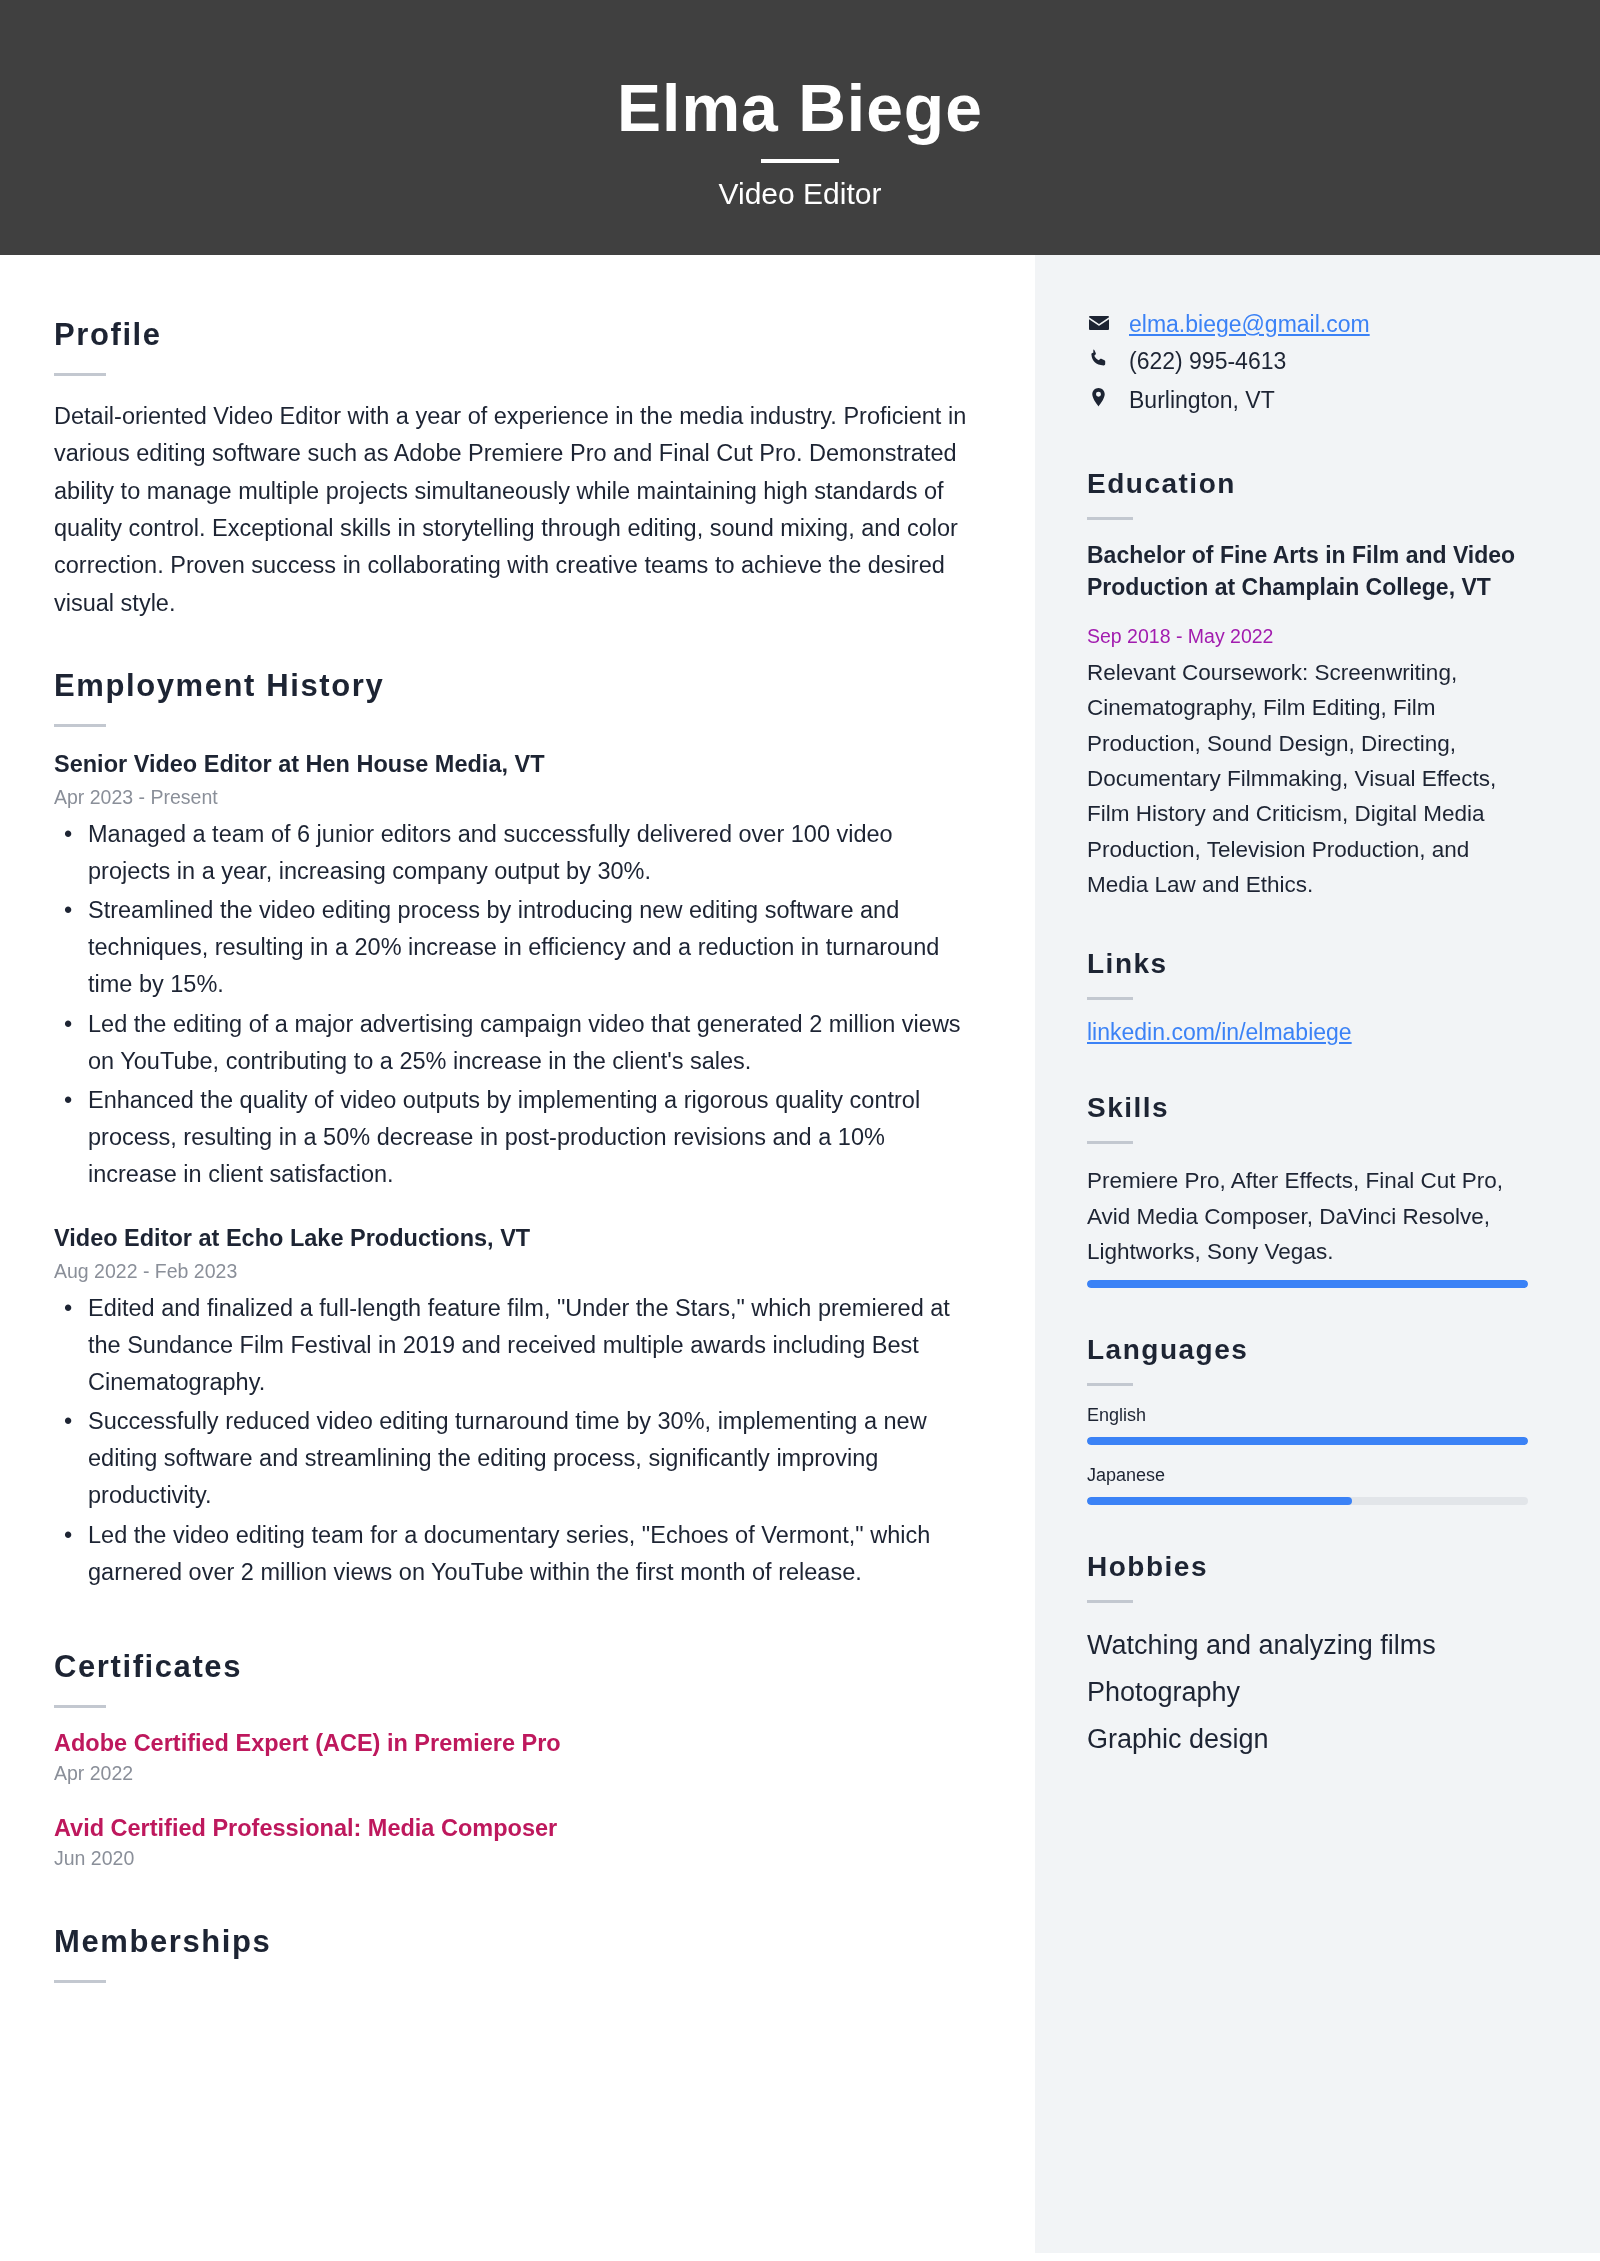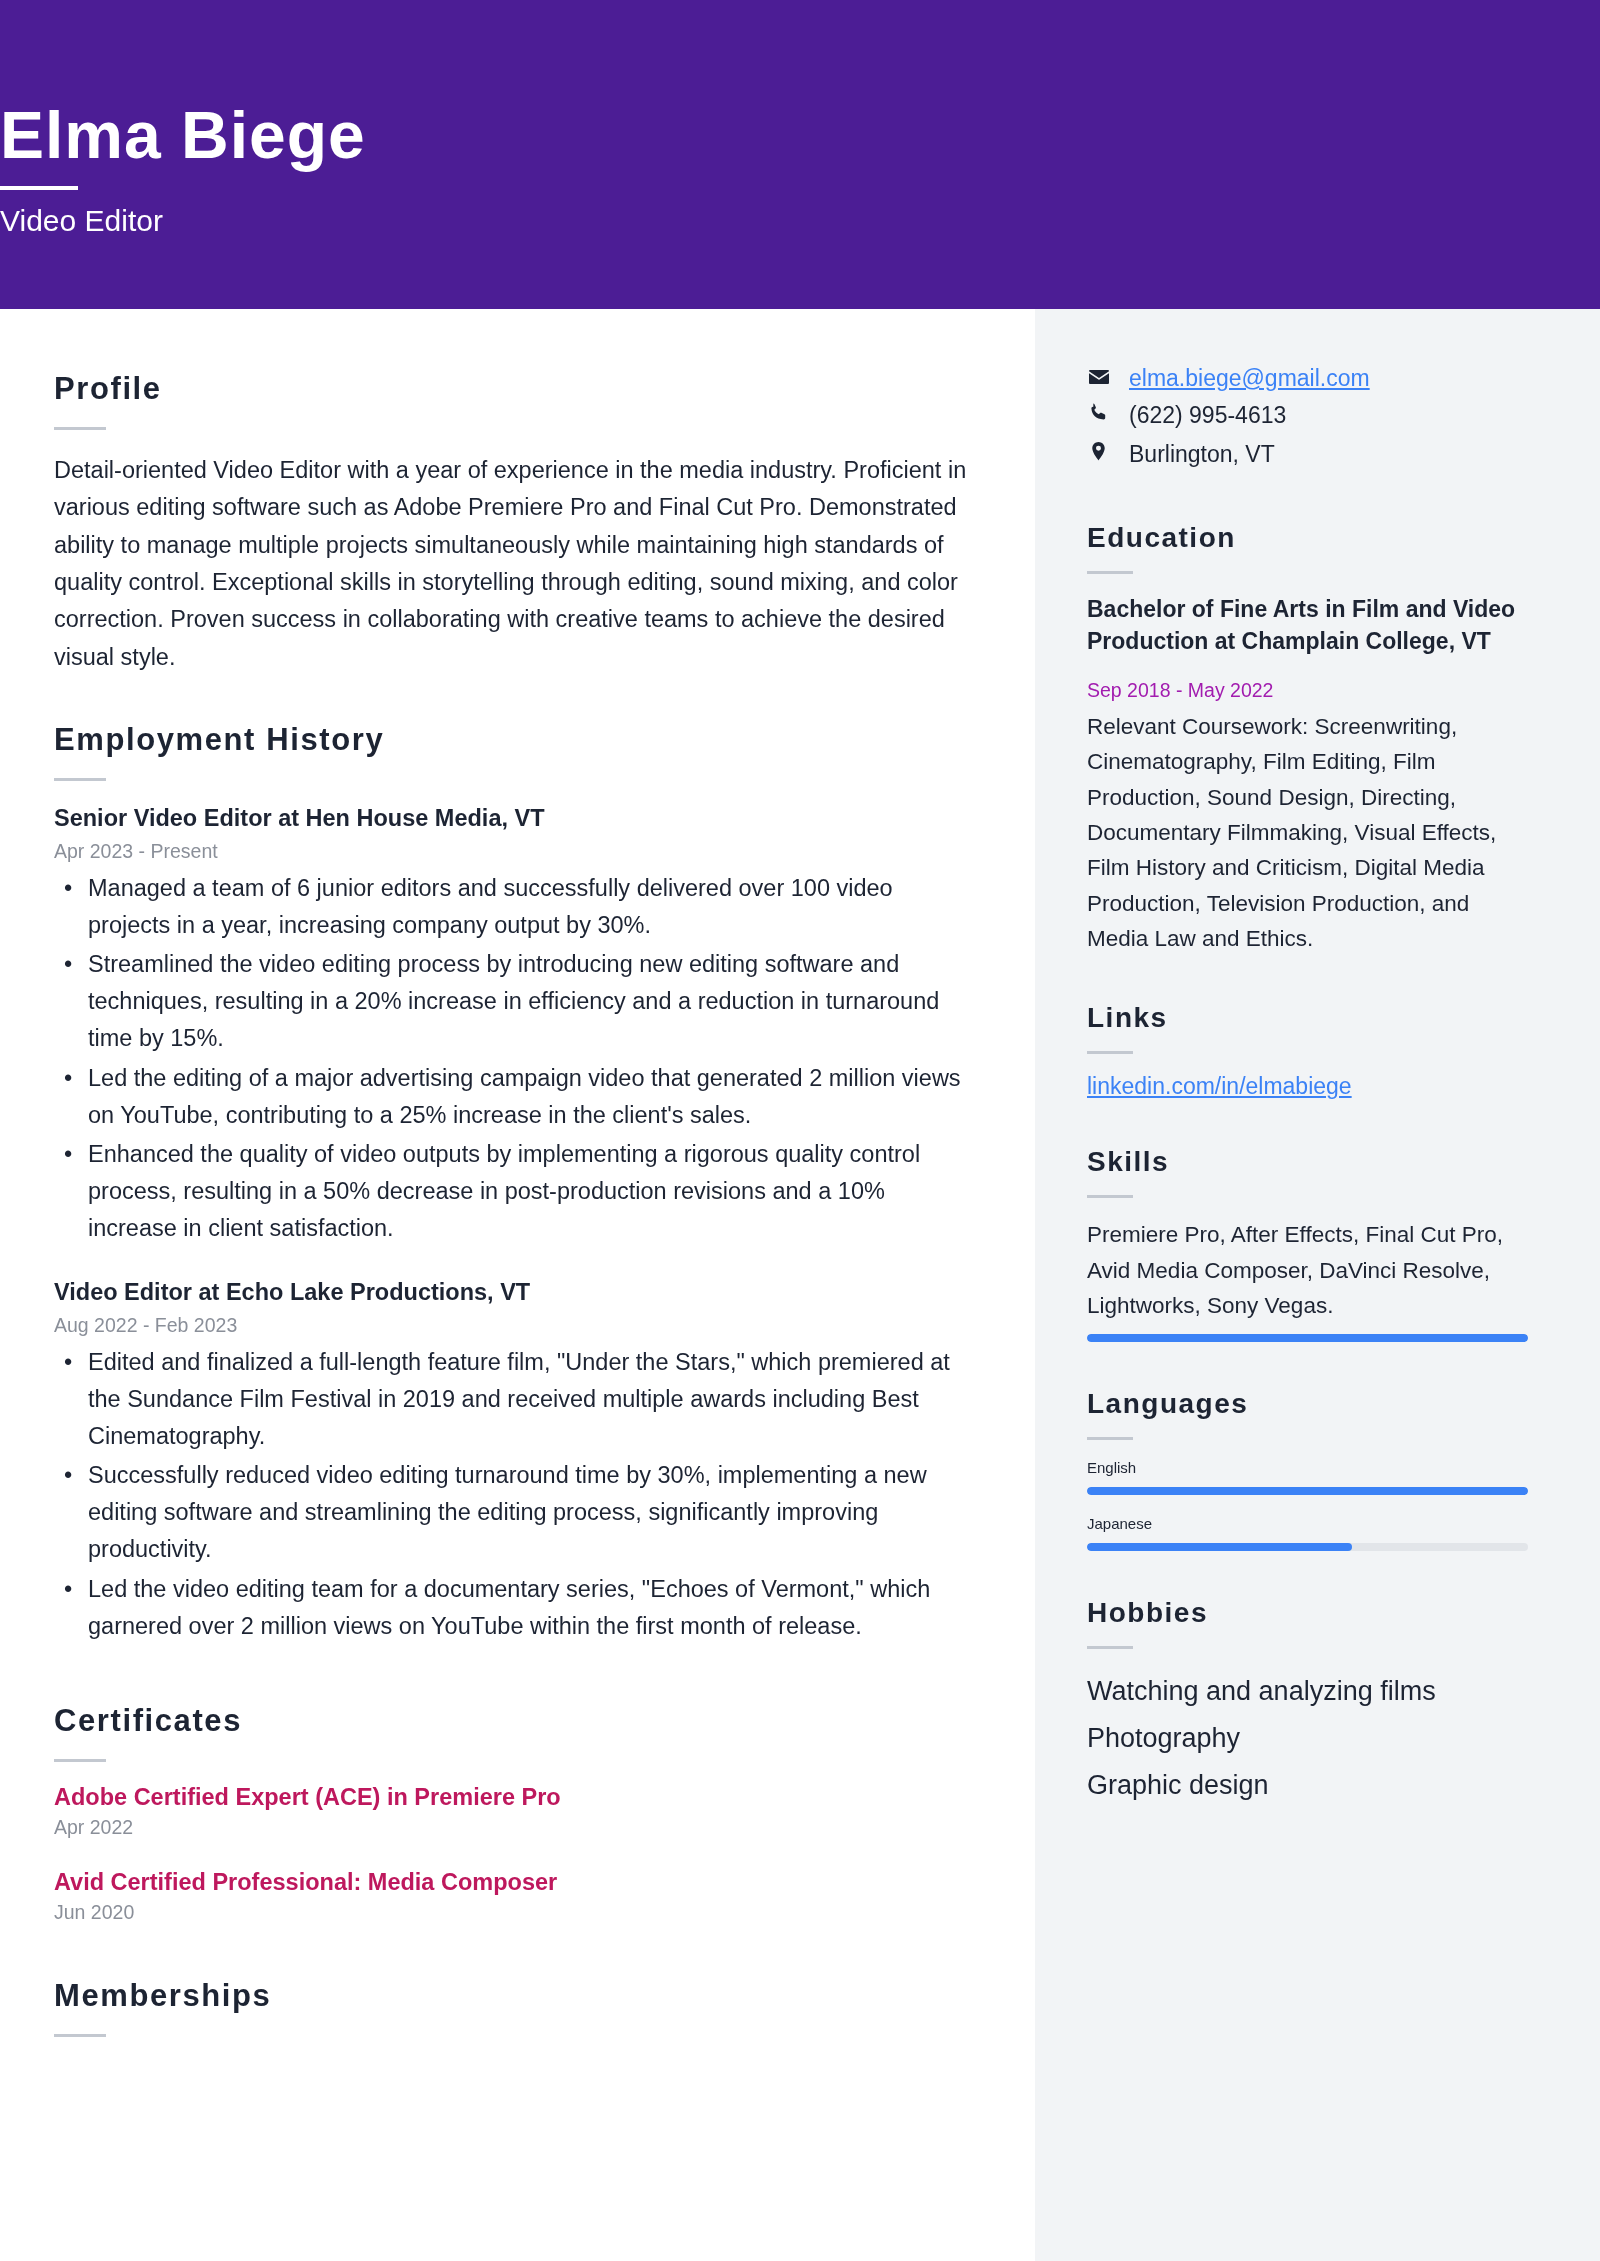--- a/index.html
+++ b/index.html
@@ -7,24 +7,25 @@
     width: 1600px;
     background: #ffffff;
     font-family: "Liberation Sans", sans-serif;
   }
   body { width: 1600px; height: 2261px; overflow: hidden; }
 
   .resume { width: 1600px; min-height: 2261px; background: #ffffff; }
 
   
   .header {
-    background: #4c1d95;
-    height: 309px;
+    background: #404040;
+    height: 255px;
     display: flex;
     flex-direction: column;
+    align-items: center;
     justify-content: center;
     padding-top: 30px;
   }
   .header-name {
     color: #ffffff;
     font-size: 66px;
     font-weight: 700;
     letter-spacing: 1px;
     line-height: 1.05;
   }
@@ -159,21 +160,21 @@
     margin-top: 11px;
     width: 100%;
     overflow: hidden;
   }
   .bar-fill {
     height: 8px;
     background: #3b82f6;
     border-radius: 5px;
   }
   .lang-row { margin-bottom: 20px; }
-  .lang-name { font-size: 15px; color: #1d2433; }
+  .lang-name { font-size: 18px; color: #1d2433; }
 
   .hobby { font-size: 27px; color: #1d2433; line-height: 1.73; }
 </style>
 </head>
 <body>
 
 <div class="resume">
 
   <div class="header">
     <div class="header-name">Elma Biege</div>

